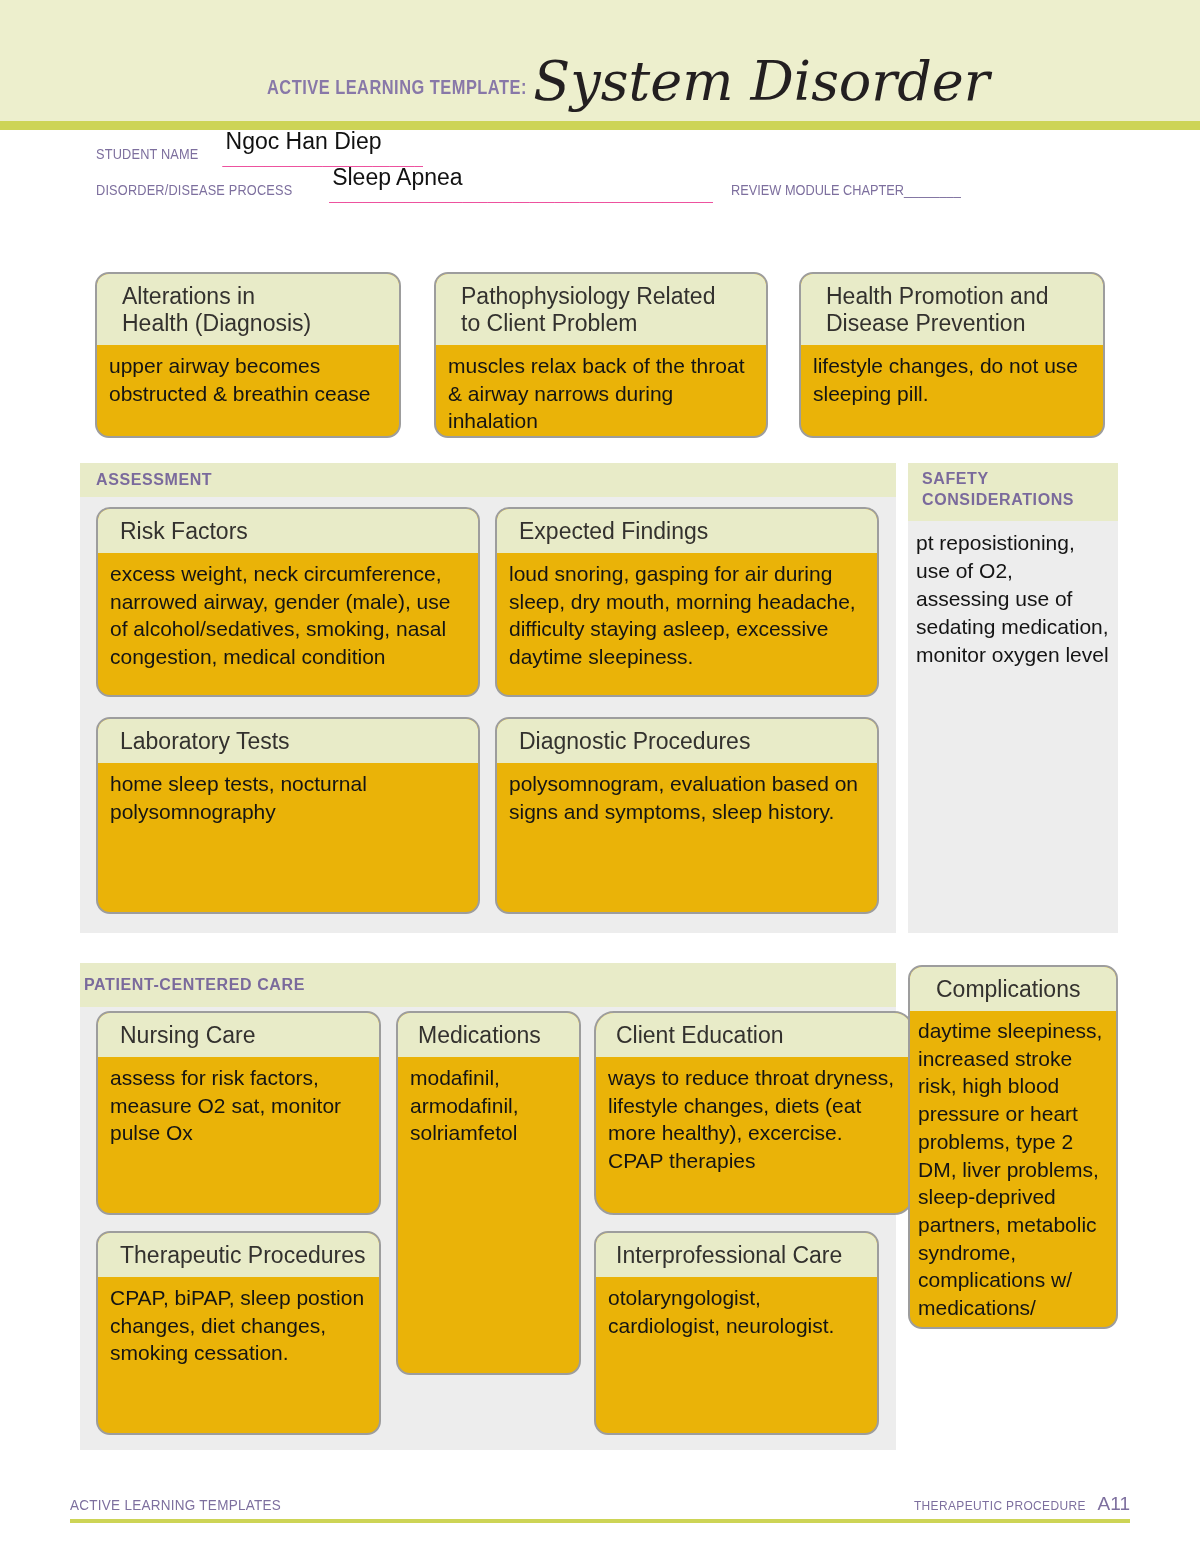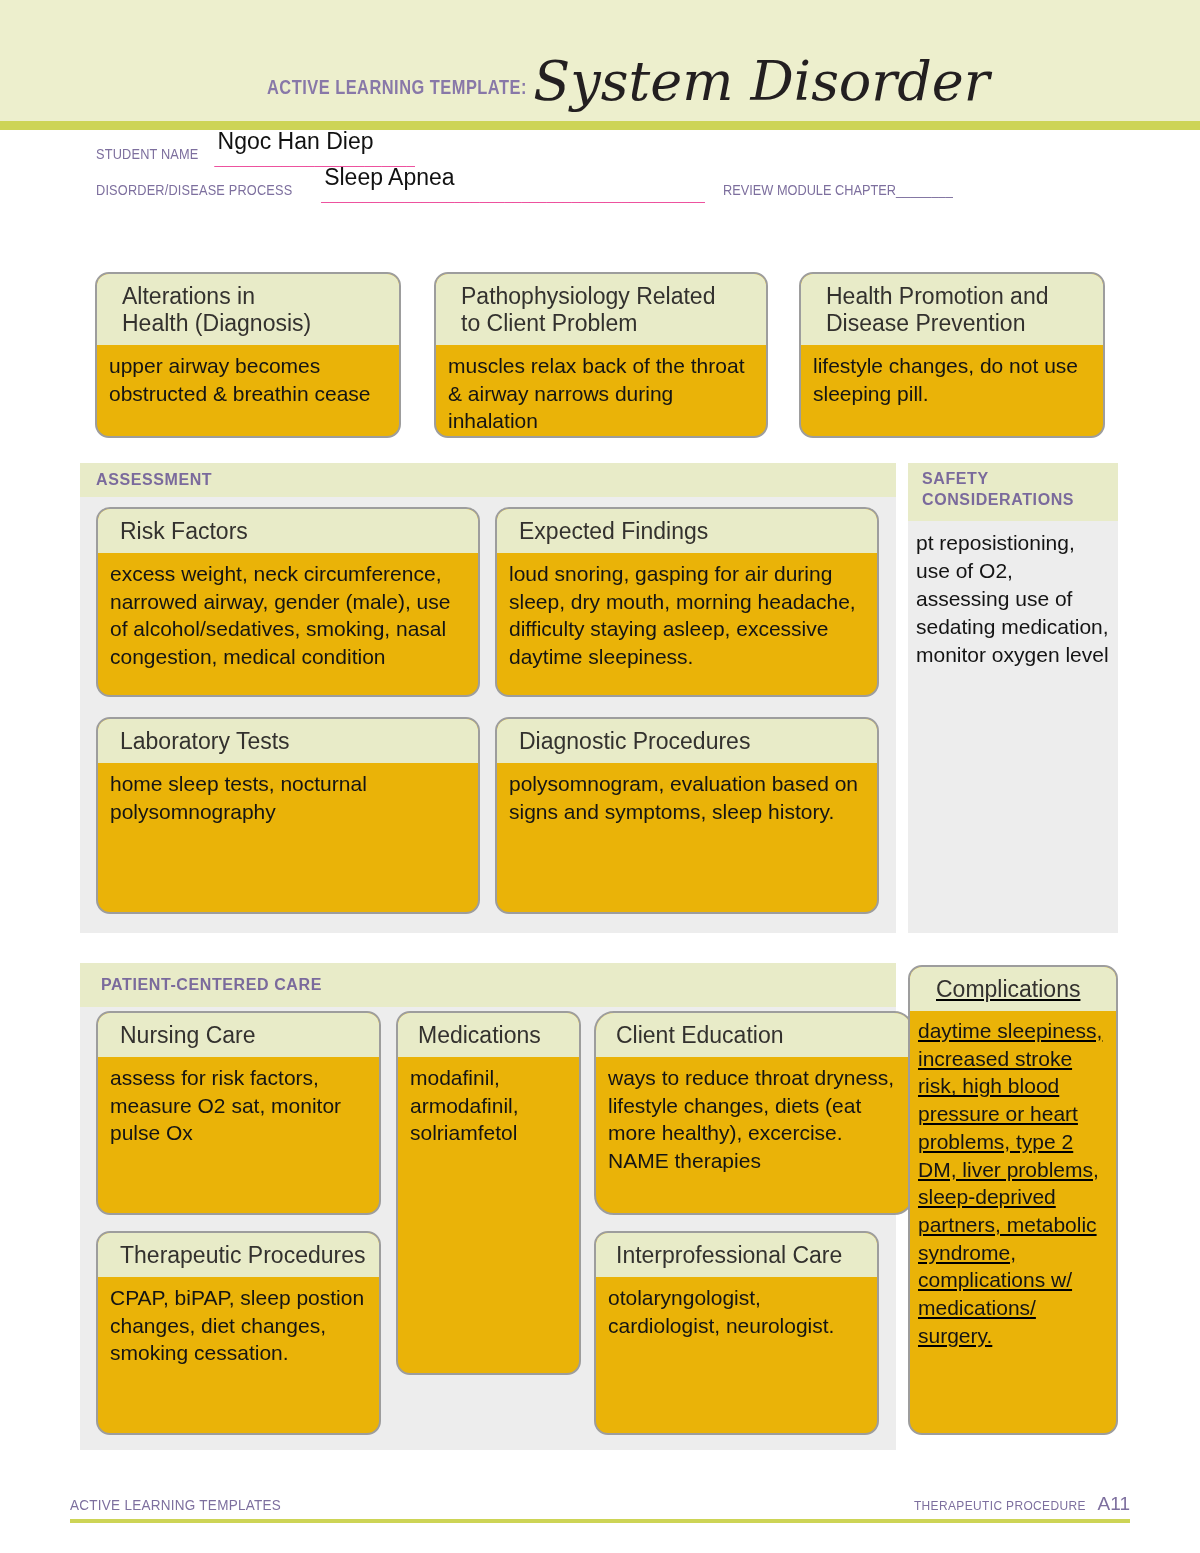--- a/index.html
+++ b/index.html
@@ -68,21 +68,21 @@
     font-size: 14.5px;
     color: #7d6f9e;
     letter-spacing: 0.2px;
     transform: scaleX(0.88);
     transform-origin: left bottom;
     white-space: nowrap;
     padding-bottom: 4px;
   }
   .meta-fill {
     position: relative;
-    margin-left: 2px;
+    margin-left: 10px;
     padding-bottom: 1px;
   }
   .meta-dashes {
     color: #ec4899;
     font-size: 15px;
     letter-spacing: 0px;
     white-space: nowrap;
     display: block;
     line-height: 12px;
   }
@@ -189,35 +189,35 @@
     position: absolute;
     left: 80px; top: 963px;
     width: 816px; height: 487px;
     background: #ededed;
   }
   #pcc-panel .panel-head {
     background: #e8ebc8;
     height: 44px;
     display: flex;
     align-items: center;
-    padding-left: 21px;
+    padding-left: 4px;
   }
 
   #nursing-care  { left: 96px;  top: 1011px; width: 285px; height: 204px; }
   #medications   { left: 396px; top: 1011px; width: 185px; height: 364px; }
   #client-edu    { left: 594px; top: 1011px; width: 320px; height: 204px; border-radius: 20px; }
   #therapeutic   { left: 96px;  top: 1231px; width: 285px; height: 204px; }
   #interprof     { left: 594px; top: 1231px; width: 285px; height: 204px; }
 
   #medications .card-head,
   #client-edu .card-head,
   #interprof .card-head { padding-left: 20px; }
 
   
-  #complications { left: 908px; top: 965px; width: 210px; height: 470px; text-decoration: underline; }
+  #complications { left: 908px; top: 965px; width: 210px; height: 364px; }
   #complications .card-head { padding-left: 26px; }
   #complications .card-body { padding: 6px 6px 0 8px; line-height: 1.32; }
 
   
   .footer {
     position: absolute;
     left: 70px; bottom: 30px;
     width: 1060px;
   }
   .footer-line {
@@ -336,21 +336,21 @@
 <div class="card" id="nursing-care">
   <div class="card-head">Nursing Care</div>
   <div class="card-body">assess for risk factors, measure O2 sat, monitor pulse Ox</div>
 </div>
 <div class="card" id="medications">
   <div class="card-head">Medications</div>
   <div class="card-body">modafinil, armodafinil, solriamfetol</div>
 </div>
 <div class="card" id="client-edu">
   <div class="card-head">Client Education</div>
-  <div class="card-body">ways to reduce throat dryness, lifestyle changes, diets (eat more healthy), excercise. NAME therapies</div>
+  <div class="card-body">ways to reduce throat dryness, lifestyle changes, diets (eat more healthy), excercise. CPAP therapies</div>
 </div>
 <div class="card" id="therapeutic">
   <div class="card-head">Therapeutic Procedures</div>
   <div class="card-body">CPAP, biPAP, sleep postion changes, diet changes, smoking cessation.</div>
 </div>
 <div class="card" id="interprof">
   <div class="card-head">Interprofessional Care</div>
   <div class="card-body">otolaryngologist, cardiologist, neurologist.</div>
 </div>
 

